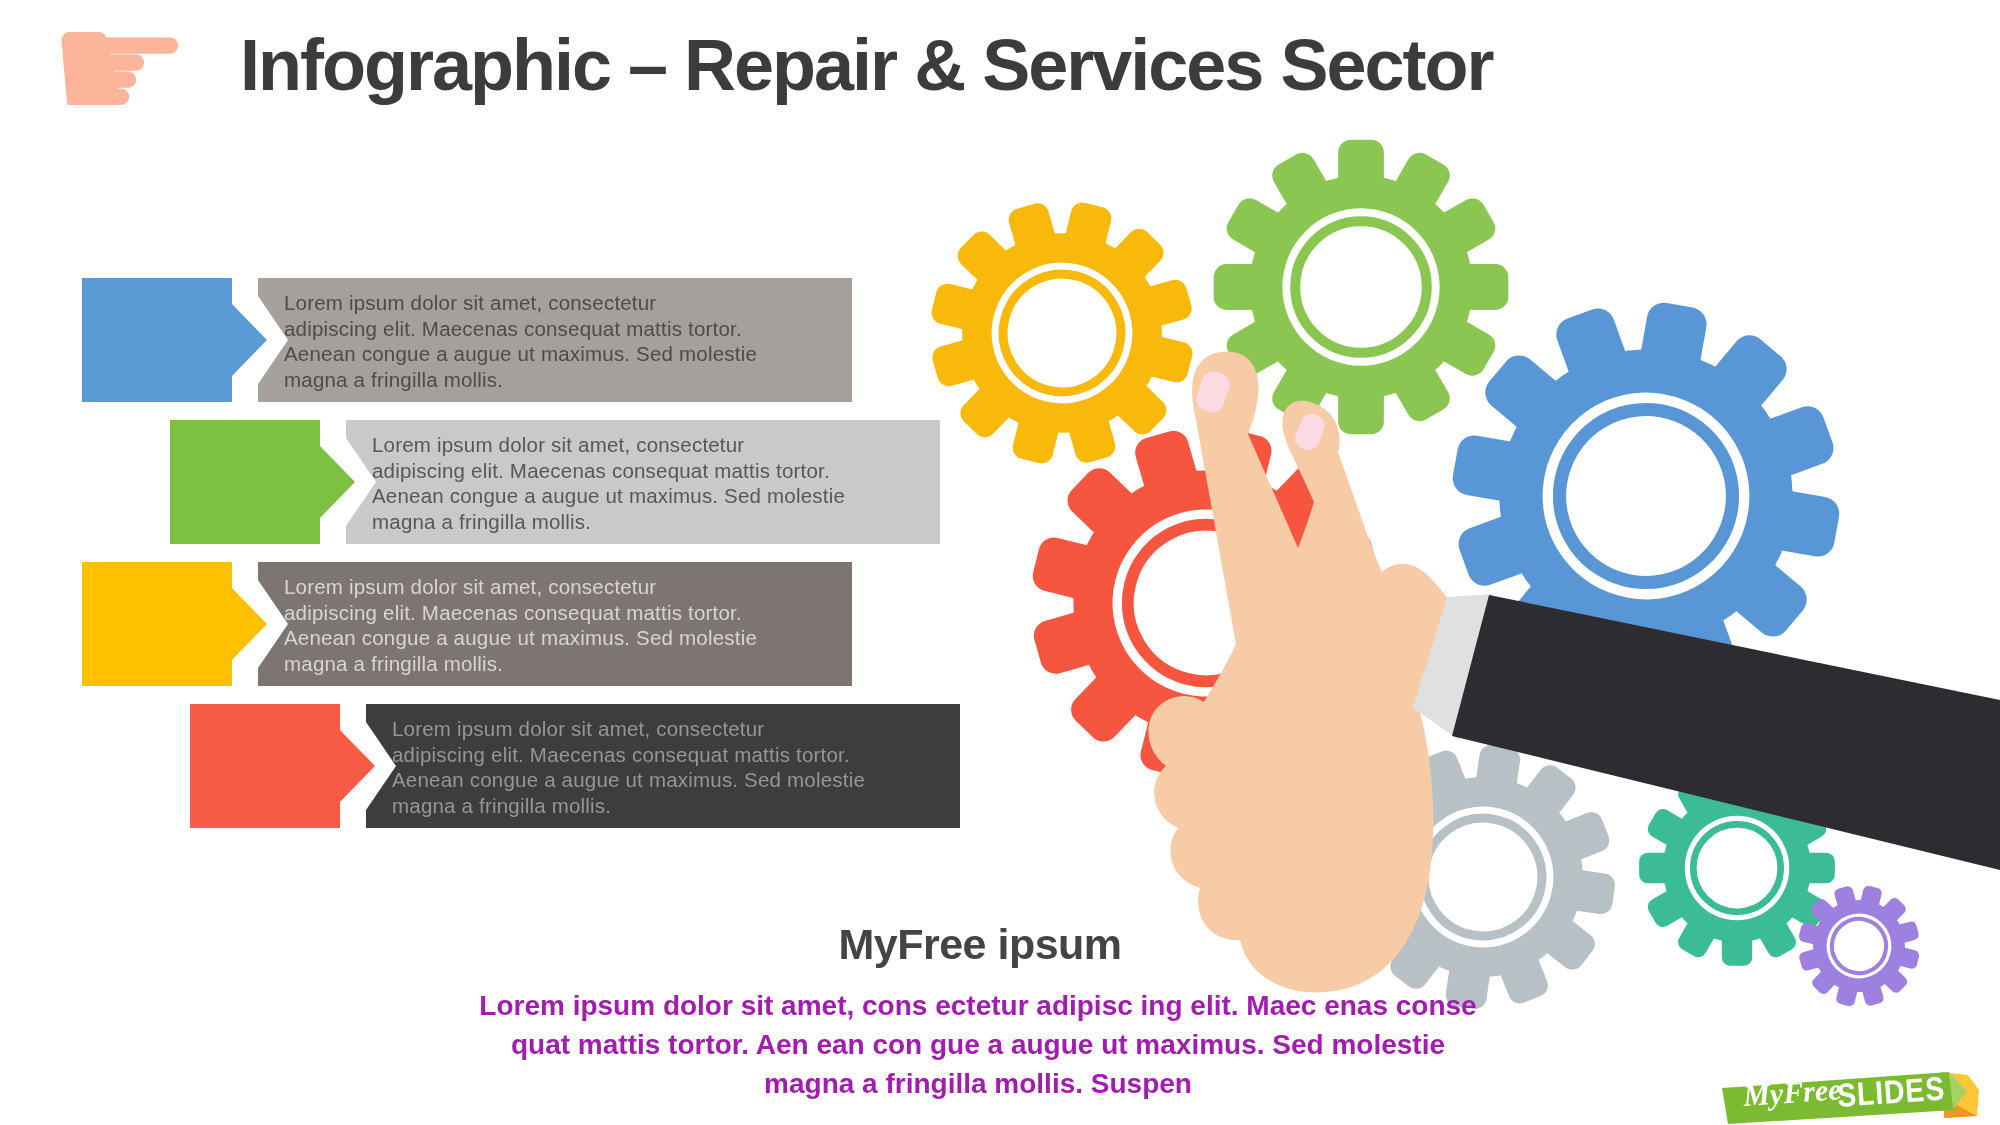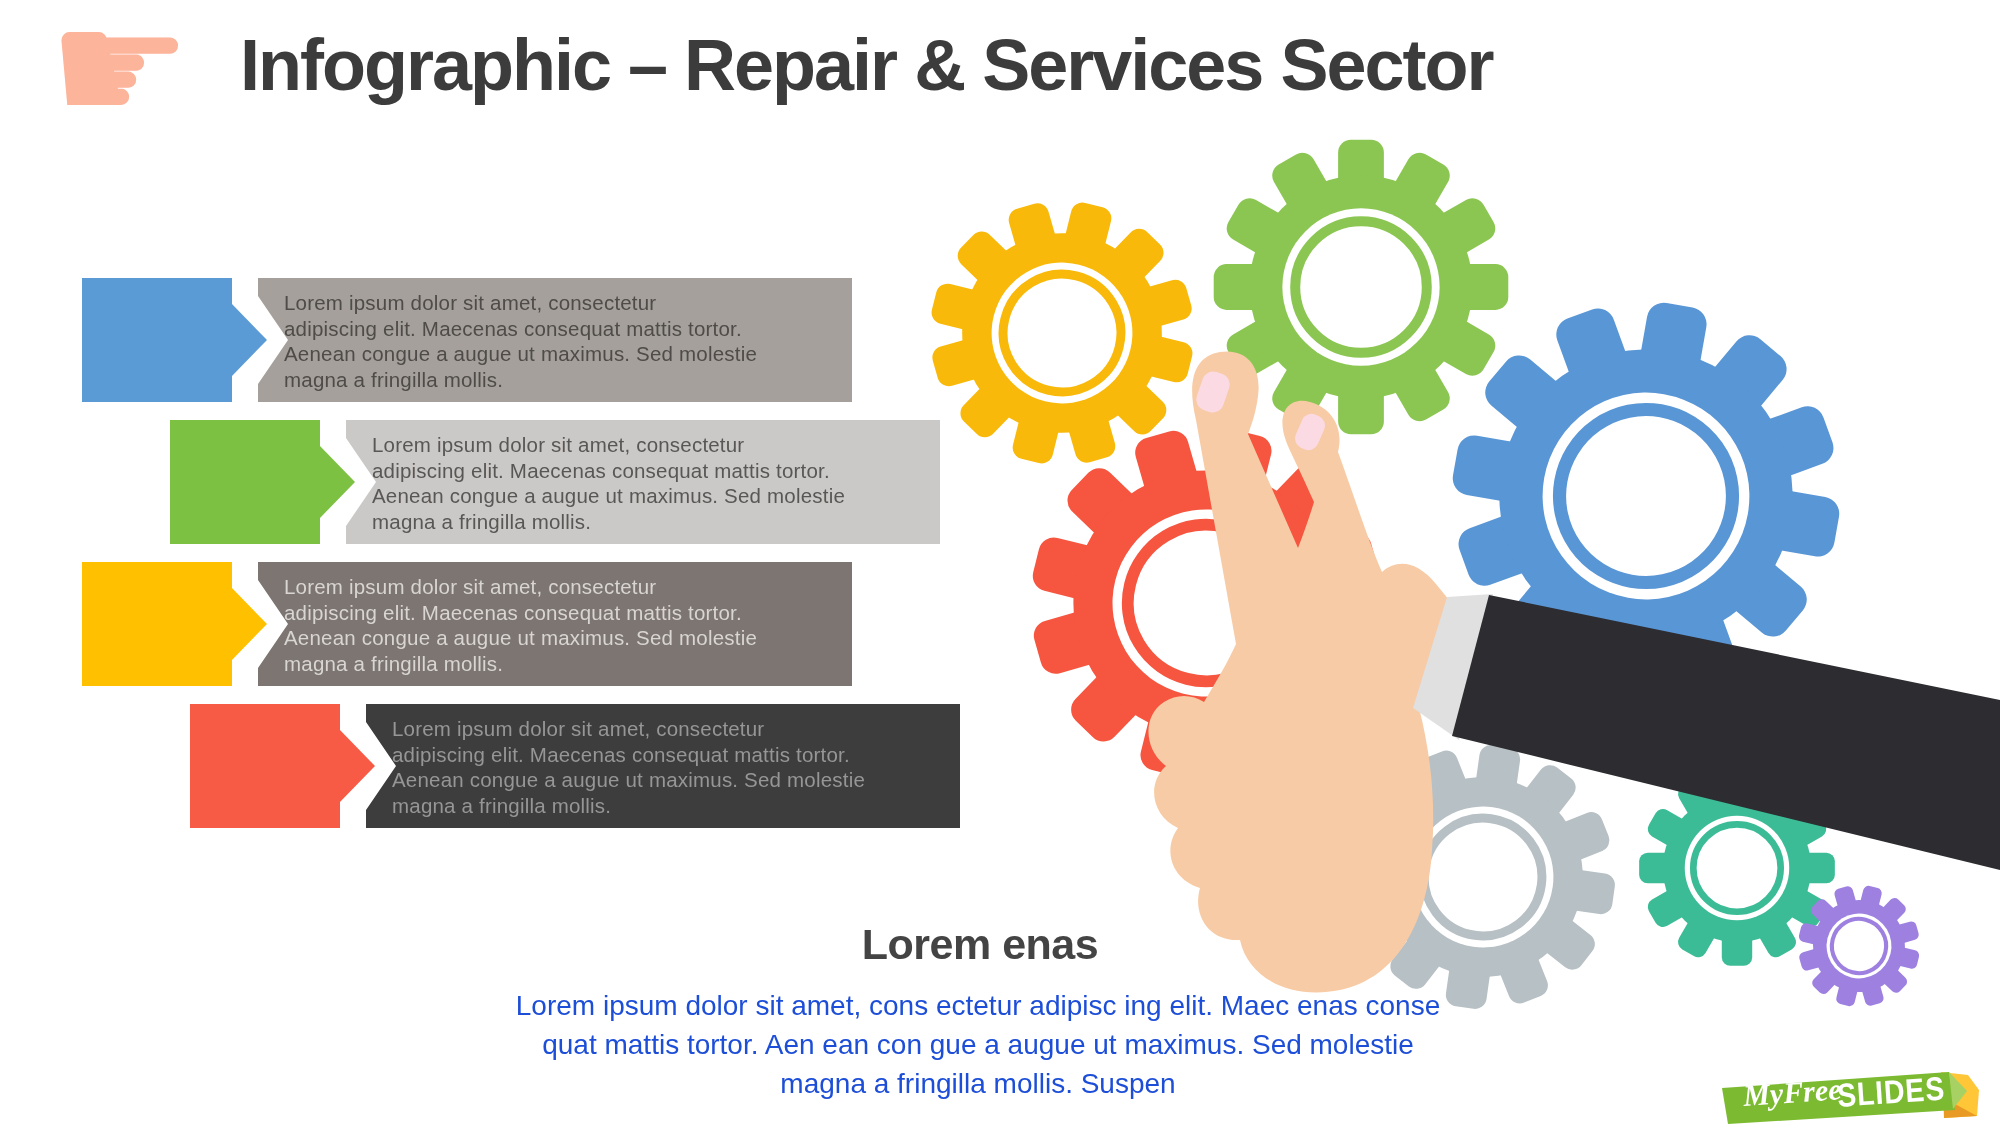--- a/index.html
+++ b/index.html
@@ -244,22 +244,22 @@
 
       <rect x="-14" y="-20" width="28" height="40" rx="11" transform="translate(1213,392) rotate(19)" style="fill: rgb(251, 218, 227);"></rect>
       <rect x="-12" y="-18" width="24" height="36" rx="10" transform="translate(1310,432) rotate(24)" style="fill: rgb(251, 218, 227);"></rect>
 
       <polygon points="1447,597 1493,594 1459,740 1413,708" style="fill: rgb(224, 224, 224);"></polygon>
 
       <polygon points="1489,595 2000,700 2000,870 1452,736" style="fill: rgb(45, 44, 48);"></polygon>
     </g>
   </svg>
 
-  <div class="footer-heading" style="color: rgb(68, 68, 68);">Lorem enas</div>
-  <div class="footer-paragraph" style="color: #1d4ed8;">Lorem ipsum dolor sit amet, cons ectetur adipisc ing elit. Maec enas conse
+  <div class="footer-heading" style="color: rgb(68, 68, 68);">MyFree ipsum</div>
+  <div class="footer-paragraph" style="color: #a21caf; font-weight: bold;">Lorem ipsum dolor sit amet, cons ectetur adipisc ing elit. Maec enas conse
 quat mattis tortor. Aen ean con gue a augue ut maximus. Sed molestie
 magna a fringilla mollis. Suspen</div>
 
   <div class="logo">
     <svg width="266" height="79" viewBox="0 0 266 79">
       <polygon points="14,62 252,46 254,60 16,74" style="fill: rgb(242, 162, 48);"></polygon>
       <polygon points="225,26 252,29 263,44 261,70 228,72" style="fill: rgb(255, 198, 55);"></polygon>
       <polygon points="228,52 261,70 228,72" style="fill: rgb(232, 154, 37);"></polygon>
       <polygon points="6,42 233,26 239,64 12,78" style="fill: rgb(124, 187, 49);"></polygon>
       <polygon points="233,26 251,45 237,63" style="fill: rgb(168, 209, 100);"></polygon>

